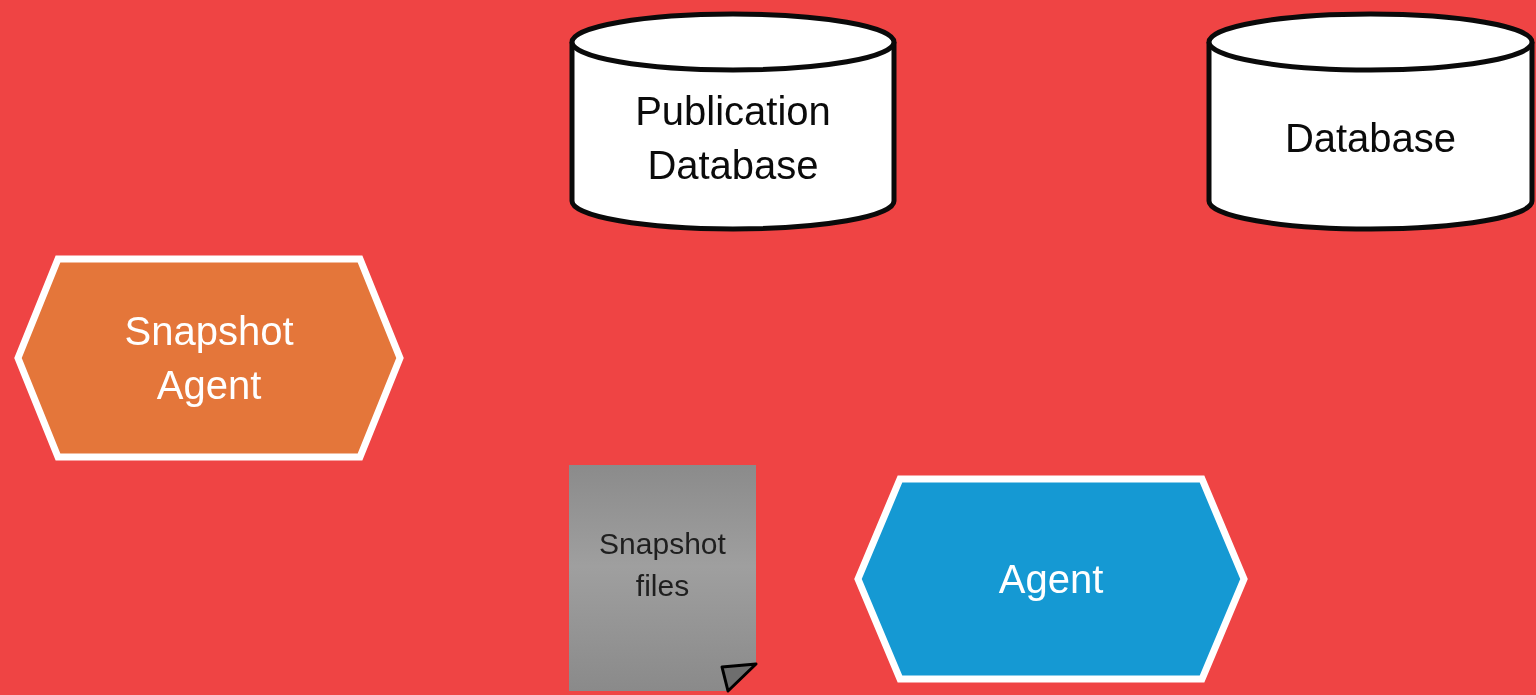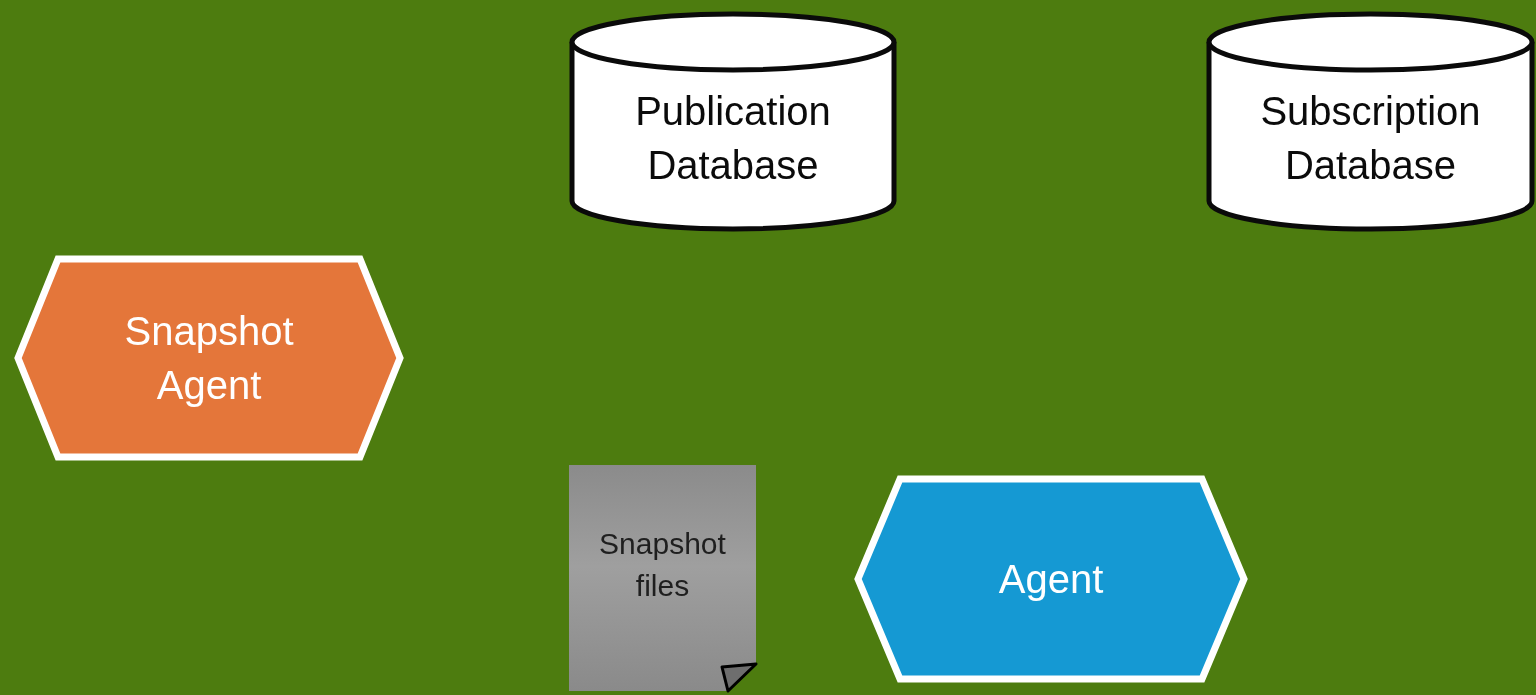--- a/index.html
+++ b/index.html
@@ -4,21 +4,21 @@
 <style>
   html, body {
     margin: 0;
     padding: 0;
     background: #000000;
   }
   .stage {
     position: relative;
     width: 1536px;
     height: 695px;
-    background: #4d7c0f;
+    background: #ef4444;
     overflow: hidden;
     font-family: "Liberation Sans", "DejaVu Sans", sans-serif;
   }
   .node {
     position: absolute;
   }
   .node svg {
     position: absolute;
     left: 0;
     top: 0;
@@ -70,21 +70,20 @@
       <div class="label-line">Database</div>
     </div>
   </div>
 
   <div class="node cyl" id="node-subscription-database">
     <svg width="331" height="223" viewBox="0 0 331 223">
       <path d="M4,32 L4,191 A161.5,28 0 0 0 327,191 L327,32" stroke="#0a0a0a" stroke-width="5" fill="#ffffff"></path>
       <ellipse cx="165.5" cy="32" rx="161.5" ry="28" stroke="#0a0a0a" stroke-width="5" fill="#ffffff"></ellipse>
     </svg>
     <div class="label">
-      <div class="label-line">Subscription</div>
       <div class="label-line">Database</div>
     </div>
   </div>
 
   <div class="node hex" id="node-snapshot-agent">
     <svg width="398" height="210" viewBox="0 0 398 210">
       <polygon points="8,105 48,6 350,6 390,105 350,204 48,204" stroke="#ffffff" stroke-width="7" stroke-miterlimit="10" fill="#e4763a"></polygon>
     </svg>
     <div class="label">
       <div class="label-line">Snapshot</div>

